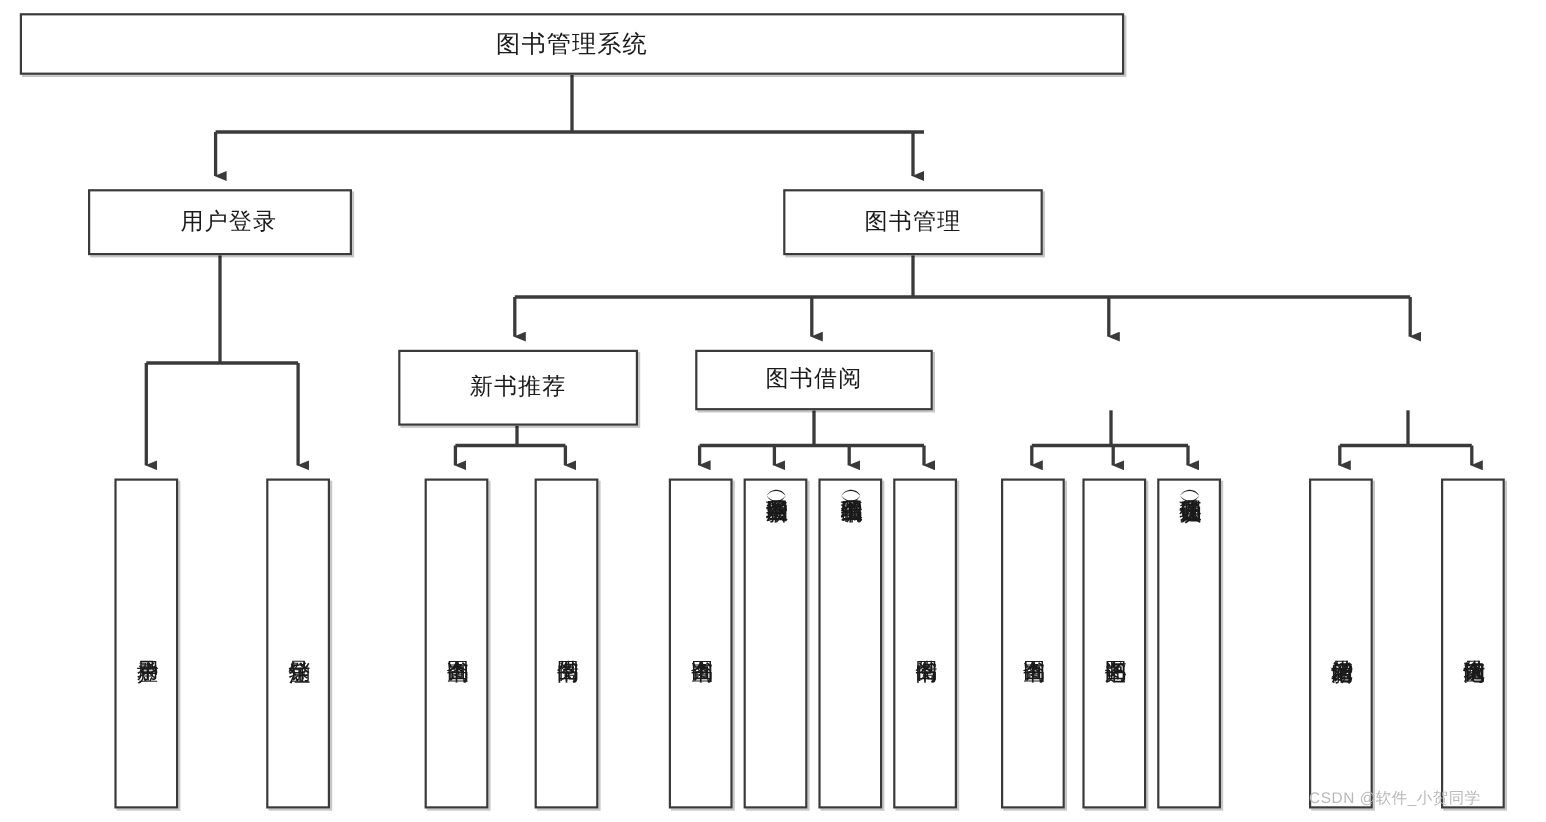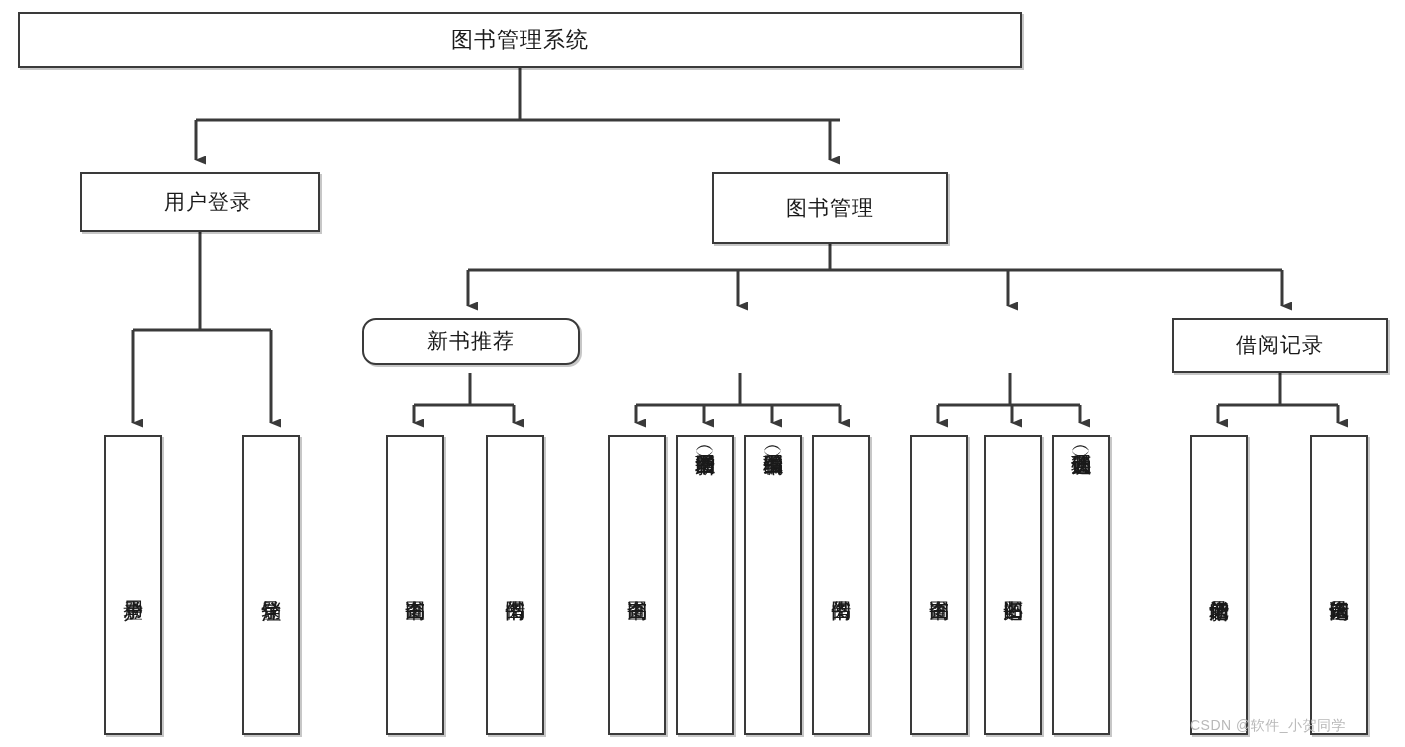--- a/index.html
+++ b/index.html
@@ -139,27 +139,27 @@
       <path d="M1218,405 L1338,405"></path>
       <path d="M1218,405 L1218,423" marker-end="url(#arrowhead)"></path>
       <path d="M1338,405 L1338,423" marker-end="url(#arrowhead)"></path>
     </g>
   </svg>
 
   <div class="node node-h node-root" style="left:18px; top:12px; width:1004px; height:56px;font-family:Liberation Serif, serif;">图书管理系统</div>
 
   <div class="node node-h" style="left:80px; top:172px; width:240px; height:60px;padding-left:16px;">用户登录</div>
 
-  <div class="node node-h" style="left:712px; top:172px; width:236px; height:72px;">图书管理</div>
-
-  <div class="node node-h" style="left:362px; top:318px; width:218px; height:47px;border-radius:14px;">新书推荐</div>
-
-
-
-  <div class="node node-h" style="left:1172px; top:318px; width:216px; height:55px;">借阅记录</div>
+  <div class="node node-h" style="left:712px; top:172px; width:236px; height:60px;">图书管理</div>
+
+  <div class="node node-h" style="left:362px; top:318px; width:218px; height:69px;">新书推荐</div>
+
+  <div class="node node-h" style="left:632px; top:318px; width:216px; height:55px;">图书借阅</div>
+
+
 
   <div class="leaf align-center" style="left:104px; top:435px; width:58px; height:300px;">
     <span class="leaf-label">用户登录</span>
   </div>
 
   <div class="leaf align-center" style="left:242px; top:435px; width:58px; height:300px;">
     <span class="leaf-label">注销登录</span>
   </div>
 
   <div class="leaf align-center" style="left:386px; top:435px; width:58px; height:300px;">

